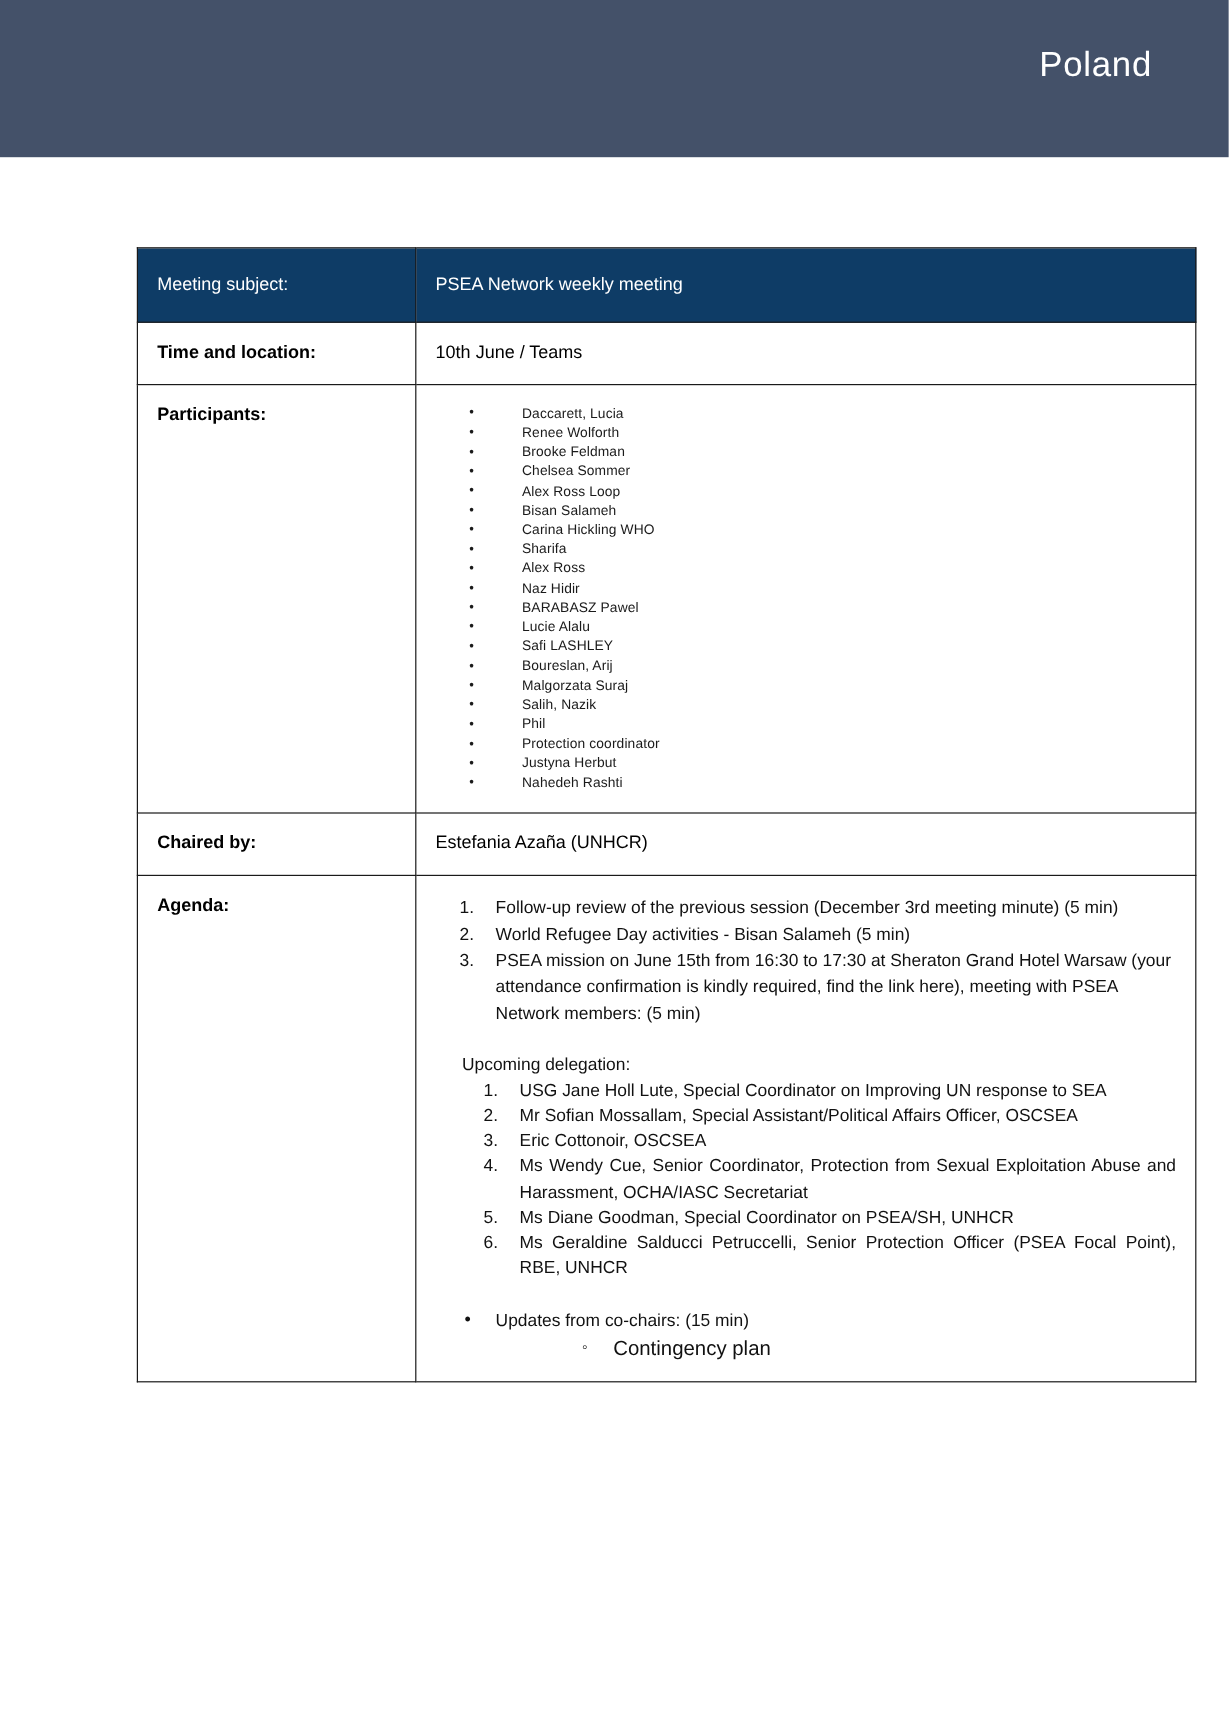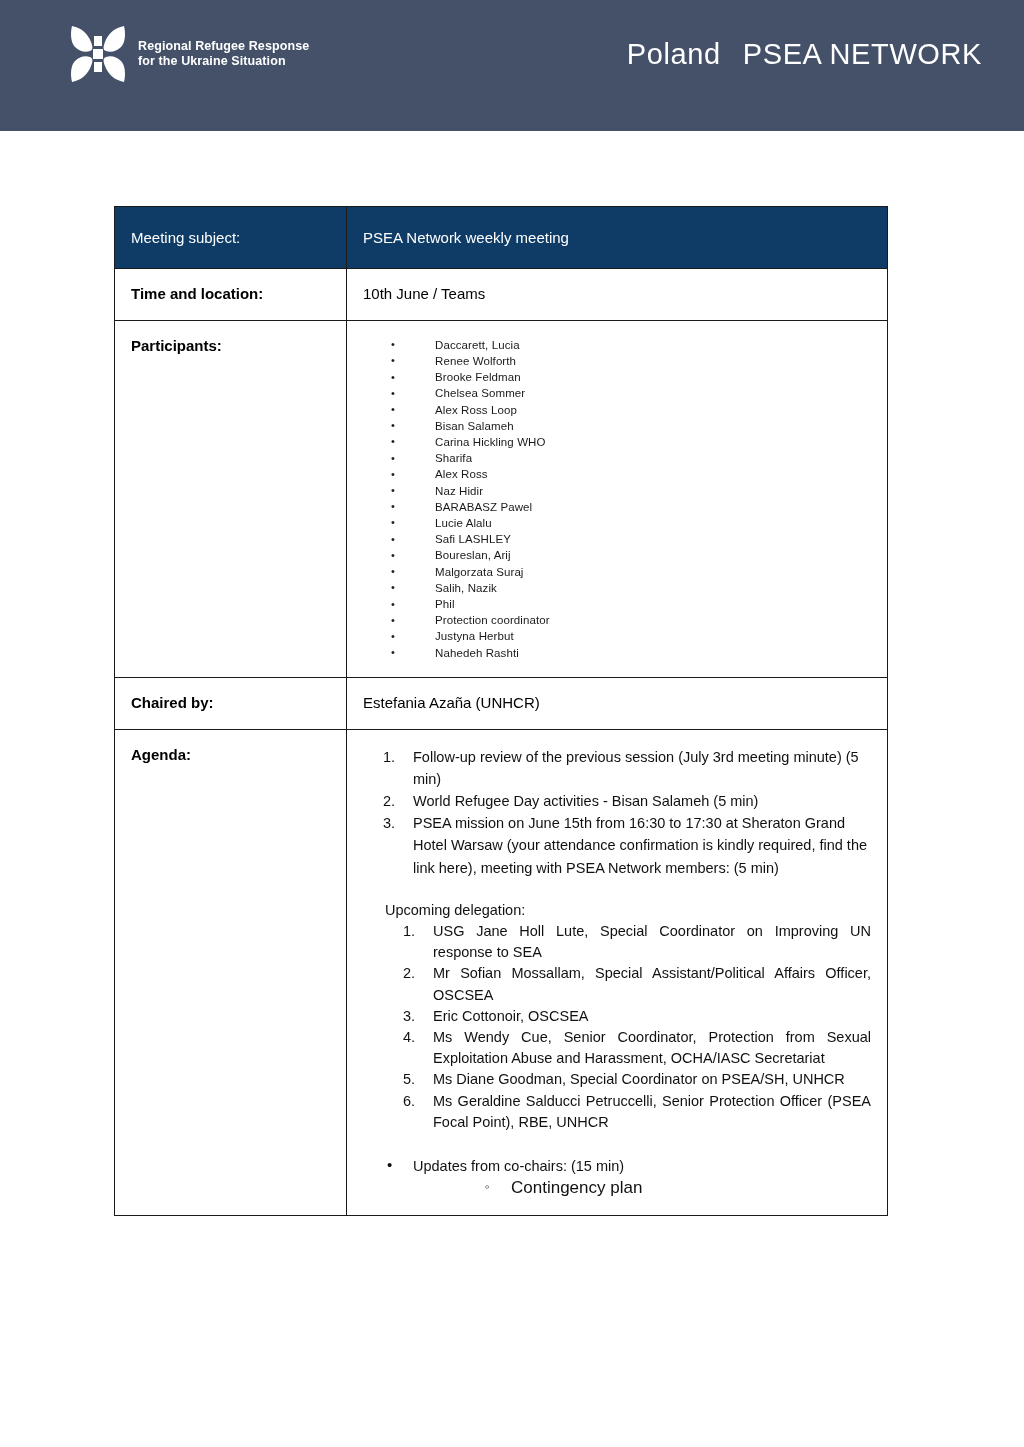--- a/index.html
+++ b/index.html
@@ -84,21 +84,21 @@
   table.meeting-table td {
     border: 1.4px solid #1a1a1a;
     vertical-align: top;
     padding: 16px;
   }
   td.label-cell {
     width: 232px;
     padding: 20px 0 20px 12px;
   }
   td.value-cell {
-    width: 541px;
+    width: 650px;
     padding: 20px 14px 20px 12px;
   }
 
   .row-header td {
     background: #0e3c66;
     border-color: #0e3c66;
     color: #ffffff;
   }
   .row-header td.label-cell,
   .row-header td.value-cell {
@@ -246,39 +246,23 @@
     left: 72px;
     top: -1px;
     font-size: 13px;
   }
 </style>
 </head>
 <body>
 
 <div class="header-band">
 
-  <div class="logo-block">
-    <svg class="logo-mark" viewBox="0 0 64 64">
-      <path fill="#ffffff" d="M6 4 C16 6 22 12 25 20 C27 25 27 28 24 29 C19 31 13 29 9 25 C5 21 4 12 6 4 Z"></path>
-      <path fill="#ffffff" d="M58 4 C60 12 59 21 55 25 C51 29 45 31 40 29 C37 28 37 25 39 20 C42 12 48 6 58 4 Z"></path>
-      <path fill="#ffffff" d="M6 60 C4 52 5 43 9 39 C13 35 19 33 24 35 C27 36 27 39 25 44 C22 52 16 58 6 60 Z"></path>
-      <path fill="#ffffff" d="M58 60 C48 58 42 52 39 44 C37 39 37 36 40 35 C45 33 51 35 55 39 C59 43 60 52 58 60 Z"></path>
-      <rect x="27" y="27" width="10" height="10" fill="#ffffff"></rect>
-      <path fill="#ffffff" d="M28 14 L36 14 L36 24 L28 24 Z"></path>
-      <path fill="#ffffff" d="M28 40 L36 40 L36 50 L28 50 Z"></path>
-    </svg>
-    <div class="logo-text">
-      <span>Regional Refugee Response</span>
-      <span>for the Ukraine Situation</span>
-    </div>
-  </div>
 
   <div class="header-right">
     <span class="poland">Poland</span>
-    <span class="network">PSEA NETWORK</span>
   </div>
 
 </div>
 
 <div class="doc-area">
 
   <table class="meeting-table">
 
     <tbody>
         <tr class="row-header">
@@ -338,21 +322,21 @@
       </td>
     </tr>
 
     <tr>
       <td class="label-cell agenda-label">
         <div class="lbl">Agenda:</div>
       </td>
       <td class="value-cell agenda-value">
 
         <ol class="agenda-main" id="agenda-list">
-              <li><span class="num">1.</span><span>Follow-up review of the previous session (July 3rd meeting minute) (5 min)</span></li>
+              <li><span class="num">1.</span><span>Follow-up review of the previous session (December 3rd meeting minute) (5 min)</span></li>
               <li><span class="num">2.</span><span>World Refugee Day activities - Bisan Salameh (5 min)</span></li>
               <li><span class="num">3.</span><span>PSEA mission on June 15th from 16:30 to 17:30 at Sheraton Grand Hotel Warsaw (your attendance confirmation is kindly required, find the link here), meeting with PSEA Network members: (5 min)</span></li>
             </ol>
 
         <div class="delegation-wrap">
           <div class="delegation-title">Upcoming delegation:</div>
           <ol class="delegation" id="delegation-list">
                 <li><span class="num">1.</span><span>USG Jane Holl Lute, Special Coordinator on Improving UN response to SEA</span></li>
                 <li><span class="num">2.</span><span>Mr Sofian Mossallam, Special Assistant/Political Affairs Officer, OSCSEA</span></li>
                 <li><span class="num">3.</span><span>Eric Cottonoir, OSCSEA</span></li>

